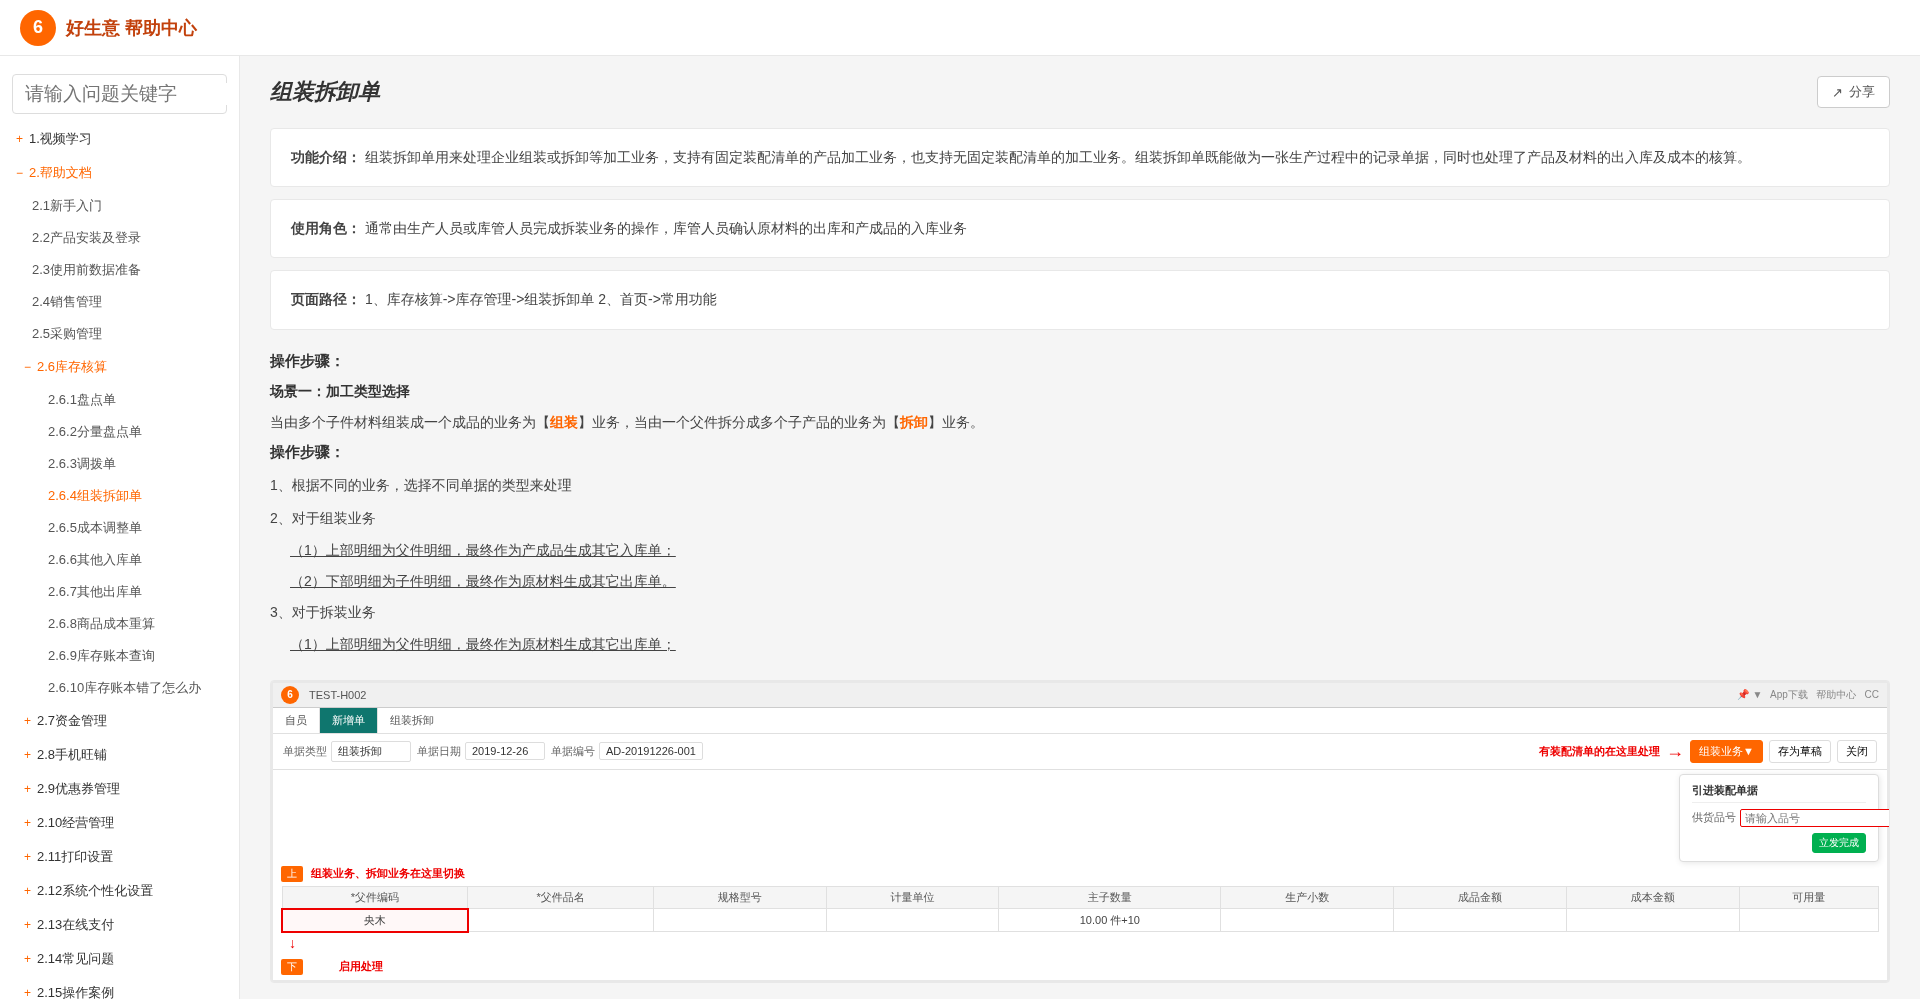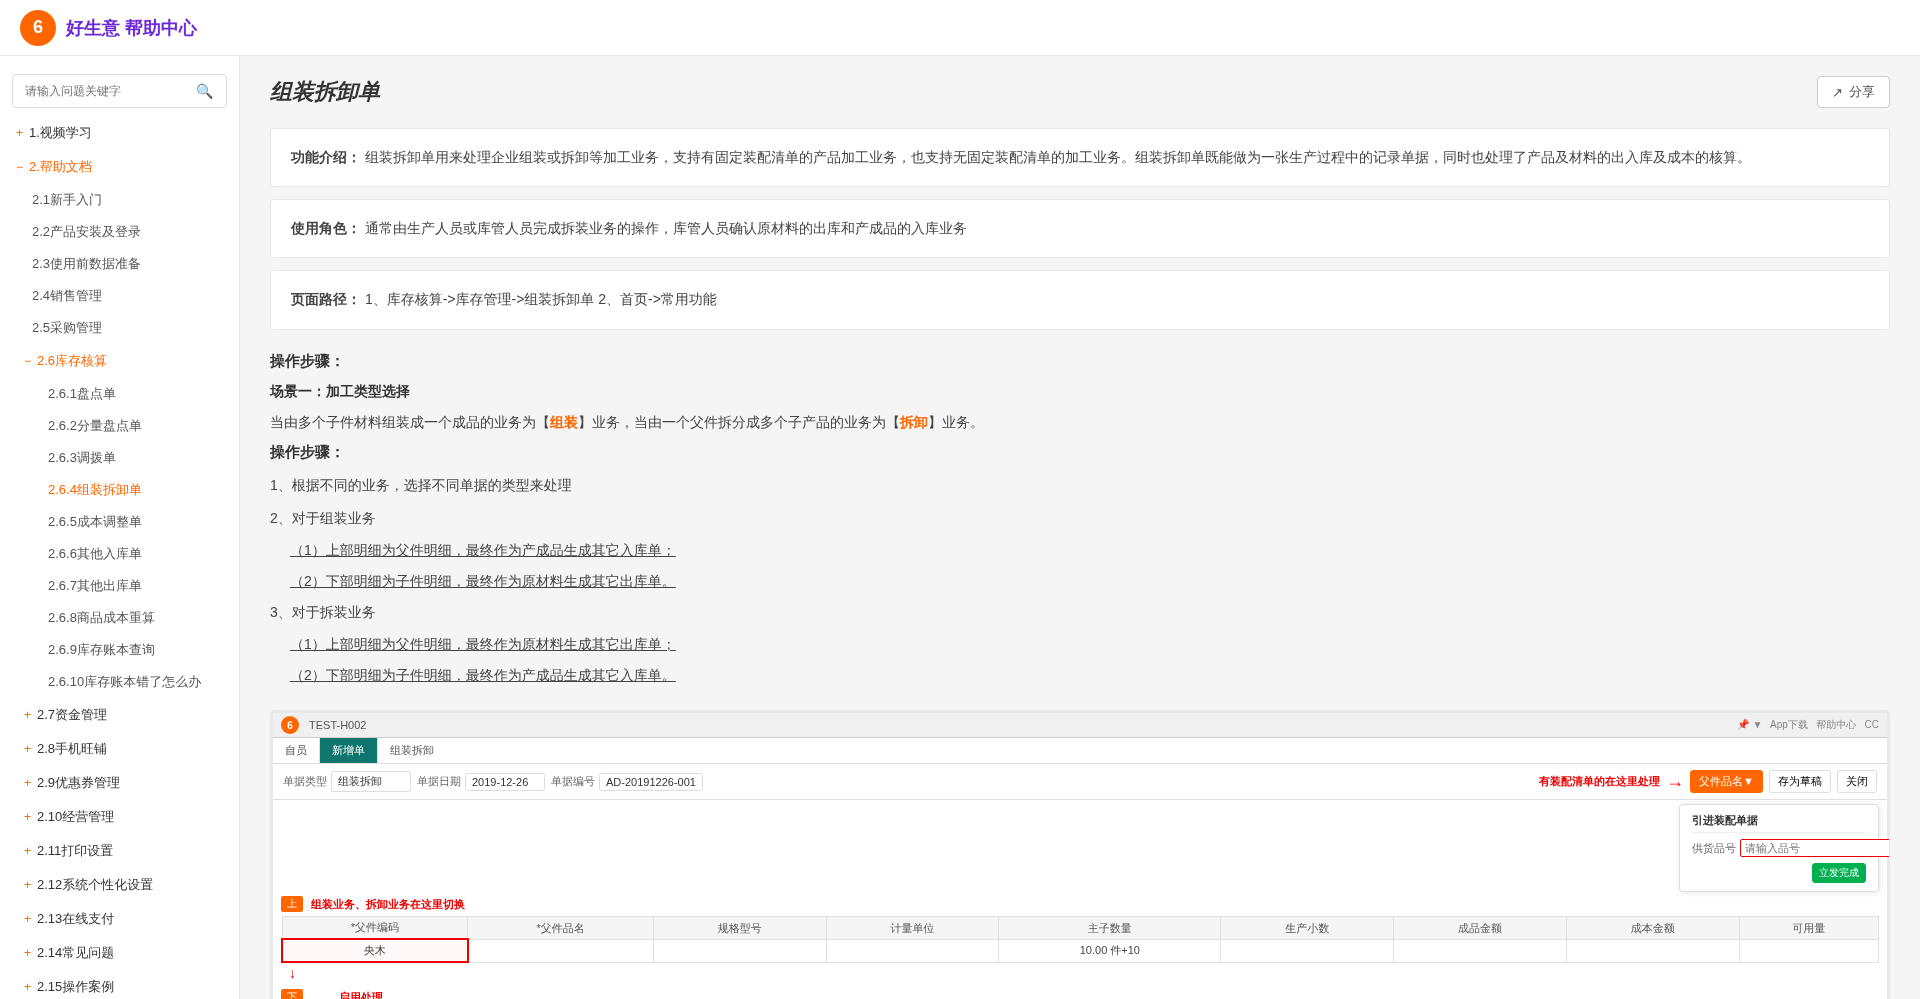--- a/index.html
+++ b/index.html
@@ -2,29 +2,29 @@
 <html><head>
   <meta charset="utf-8">
   <style>
     * { box-sizing: border-box; margin: 0; padding: 0; }
     body { font-family: "Microsoft YaHei", "PingFang SC", Arial, sans-serif; font-size: 14px; color: #333; background: #f5f5f5; display: flex; flex-direction: column; height: 100vh; overflow: hidden; }
 
     
     .topbar { height: 56px; background: #fff; display: flex; align-items: center; padding: 0 20px; border-bottom: 1px solid #e8e8e8; flex-shrink: 0; }
     .logo { display: flex; align-items: center; gap: 10px; }
     .logo-icon { width: 36px; height: 36px; background: #f60; border-radius: 50%; display: flex; align-items: center; justify-content: center; color: #fff; font-size: 18px; font-weight: bold; }
-    .logo-text { font-size: 18px; font-weight: bold; color: #6d28d9; }
+    .logo-text { font-size: 18px; font-weight: bold; color: #c2410c; }
 
     
     .main-layout { display: flex; flex: 1; overflow: hidden; }
 
     
     .sidebar { width: 240px; background: #fff; border-right: 1px solid #e8e8e8; overflow-y: auto; flex-shrink: 0; padding: 10px 0; }
     .sidebar-search { padding: 8px 12px; display: flex; align-items: center; border: 1px solid #ddd; margin: 8px 12px; border-radius: 4px; }
-    .sidebar-search input { border: none; outline: none; flex: 1; font-size: 12px; color: #999; }
+    .sidebar-search input { border: none; outline: none; flex: 1; font-size: 19px; color: #999; }
     .sidebar-search-icon { color: #999; font-size: 14px; }
     .sidebar-item-parent { display: flex; align-items: center; padding: 8px 16px; cursor: pointer; font-size: 13px; color: #333; }
     .sidebar-item-parent .plus-icon { color: #f60; margin-right: 6px; font-size: 12px; }
     .sidebar-item-parent .minus-icon { color: #f60; margin-right: 6px; font-size: 12px; }
     .sidebar-item-parent.active { color: #f60; }
     .sidebar-item-parent.active .minus-icon { color: #f60; }
 
     .sidebar-children { padding-left: 0; }
     .sidebar-child-item { padding: 7px 16px 7px 32px; cursor: pointer; font-size: 13px; color: #555; display: block; }
     .sidebar-child-item.active { color: #f60; }
@@ -198,21 +198,20 @@
       </div>
 
       <div class="section-title">操作步骤：</div>
 
       <div class="step-item">1、根据不同的业务，选择不同单据的类型来处理</div>
       <div class="step-item">2、对于组装业务</div>
       <div class="sub-step">（1）上部明细为父件明细，最终作为产成品生成其它入库单；</div>
       <div class="sub-step">（2）下部明细为子件明细，最终作为原材料生成其它出库单。</div>
       <div class="step-item">3、对于拆装业务</div>
       <div class="sub-step">（1）上部明细为父件明细，最终作为原材料生成其它出库单；</div>
-      <div class="sub-step">（2）下部明细为子件明细，最终作为产成品生成其它入库单。</div>
     </div>
 
     <div class="screenshot-container">
       <div class="app-screenshot">
         <div class="app-inner">
 
           <div style="background:#f0f0f0; border-bottom:1px solid #ccc; padding:3px 8px; display:flex; align-items:center; gap:10px;">
             <div style="display:flex; align-items:center; gap:4px;">
               <div class="app-logo-small">6</div>
             </div>
@@ -238,21 +237,21 @@
             </div>
             <div class="app-field">
               <span class="app-field-label">单据编号</span>
               <span class="app-field-value">AD-20191226-001</span>
             </div>
             <div style="flex:1;"></div>
 
             <div style="position:relative; display:flex; align-items:center; gap:6px;">
               <span style="color:#e00; font-size:11px; font-weight:bold;">有装配清单的在这里处理</span>
               <span style="color:#e00; font-size:18px;">→</span>
-              <button class="app-btn primary">父件品名▼</button>
+              <button class="app-btn primary">组装业务▼</button>
               <button class="app-btn">存为草稿</button>
               <button class="app-btn">关闭</button>
             </div>
           </div>
 
           <div style="position:relative;">
             <div style="background:#fff; border:1px solid #ddd; border-radius:4px; padding:8px 12px; margin:4px 8px 0 auto; width:200px; box-shadow:1px 1px 6px rgba(0,0,0,0.1); font-size:11px;">
               <div style="font-weight:bold; margin-bottom:6px; color:#333; border-bottom:1px solid #eee; padding-bottom:4px;">引进装配单据</div>
               <div style="display:flex; align-items:center; gap:4px; margin-bottom:6px;">
                 <label style="color:#666; white-space:nowrap; font-size:11px;">供货品号</label>

